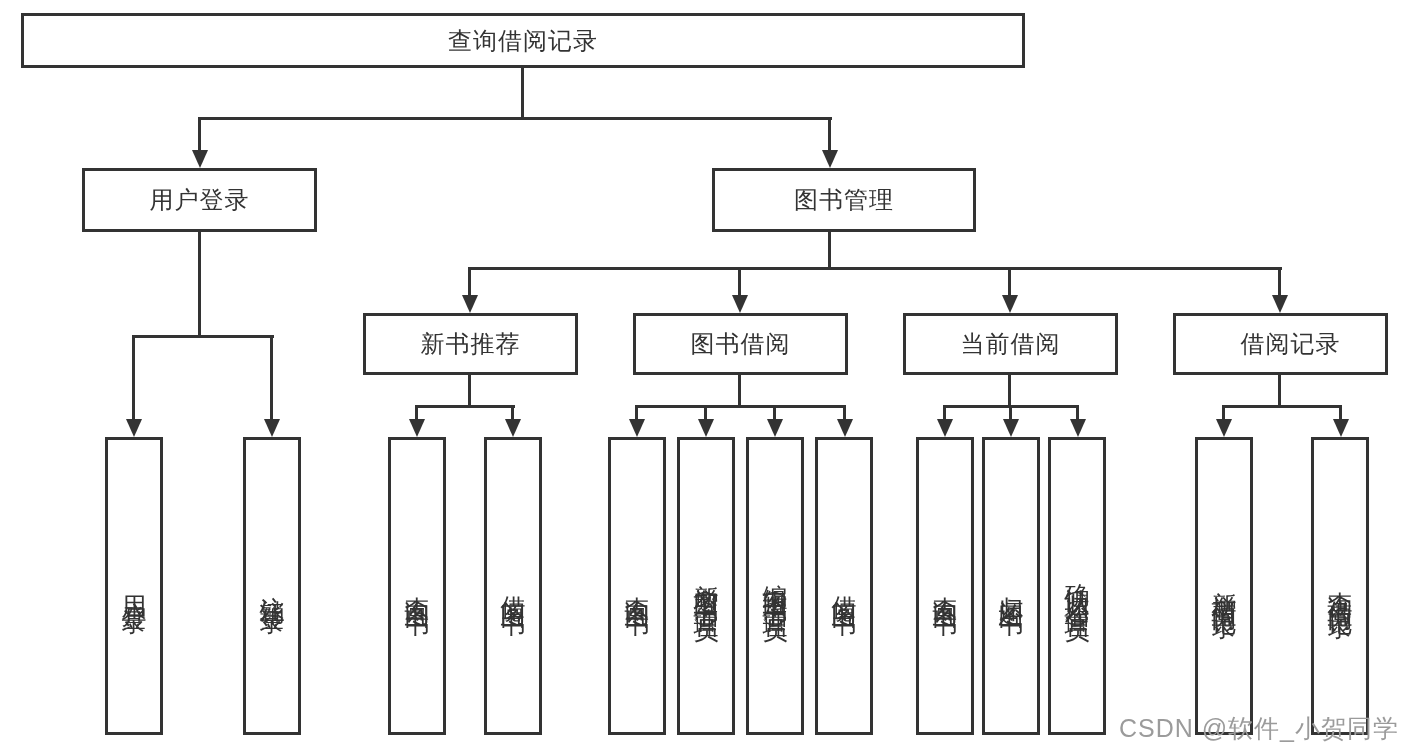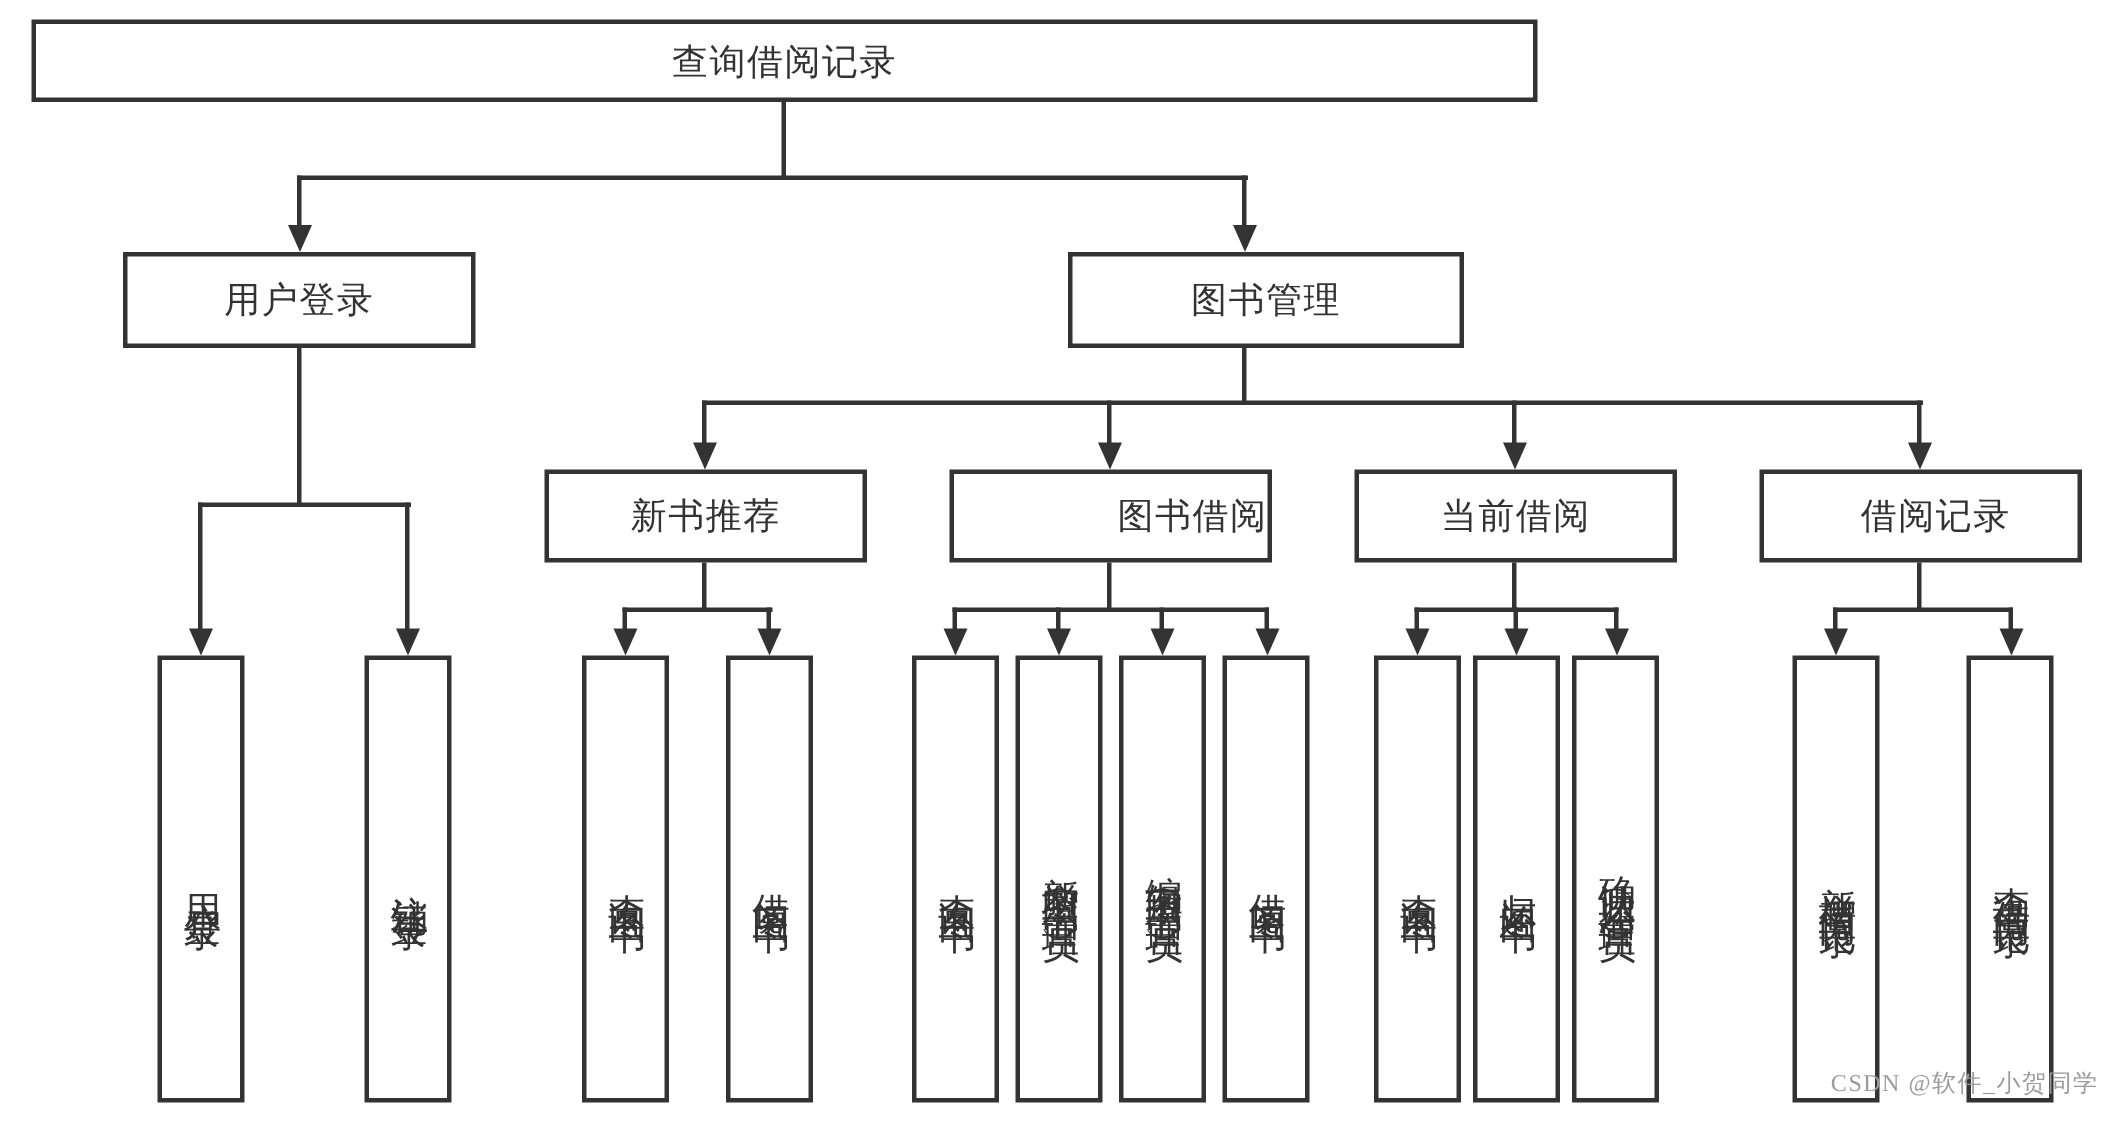--- a/index.html
+++ b/index.html
@@ -17,21 +17,21 @@
     position:absolute;
     background:var(--bg);
     border:3px solid var(--line);
     display:flex;align-items:center;justify-content:center;
     font-size:24px;letter-spacing:1px;white-space:nowrap;
   }
   #node-root{left:21px;top:13px;width:1004px;height:55px;}
   #node-user-login{left:82px;top:168px;width:235px;height:64px;}
   #node-book-mgmt{left:712px;top:168px;width:264px;height:64px;}
   #node-new-book{left:363px;top:313px;width:215px;height:62px;justify-content:center;}
-  #node-book-borrow{left:633px;top:313px;width:215px;height:62px;justify-content:flex-end;}
+  #node-book-borrow{left:633px;top:313px;width:215px;height:62px;}
   #node-current-borrow{left:903px;top:313px;width:215px;height:62px;}
   #node-borrow-record{left:1173px;top:313px;width:215px;height:62px;padding-left:20px;}
 
   .leaf{
     position:absolute;top:437px;width:58px;height:298px;
     background:var(--bg);border:3px solid var(--line);
     display:flex;align-items:center;justify-content:center;
   }
   .vtext{
     writing-mode:vertical-rl;text-orientation:mixed;
@@ -93,21 +93,21 @@
   #c-cb-d3{left:1076px;top:405px;height:16px;} #a-l11{left:1070px;top:419px;}
 
   
   #c-br-down{left:1278px;top:375px;height:33px;}
   #c-br-branch{left:1222px;top:405px;width:120px;}
   #c-br-d1{left:1222px;top:405px;height:16px;} #a-l12{left:1216px;top:419px;}
   #c-br-d2{left:1339px;top:405px;height:16px;} #a-l13{left:1333px;top:419px;}
 
   #watermark{
     position:absolute;right:6px;top:712px;
-    color:var(--wm);font-size:16px;letter-spacing:1px;white-space:nowrap;z-index:5;font-family:Liberation Serif, serif;
+    color:var(--wm);font-size:25px;letter-spacing:1px;white-space:nowrap;z-index:5;
   }
 </style>
 </head>
 <body>
 
 <div id="canvas">
 
   <div class="node" id="node-root">
     <span>查询借阅记录</span>
   </div>

